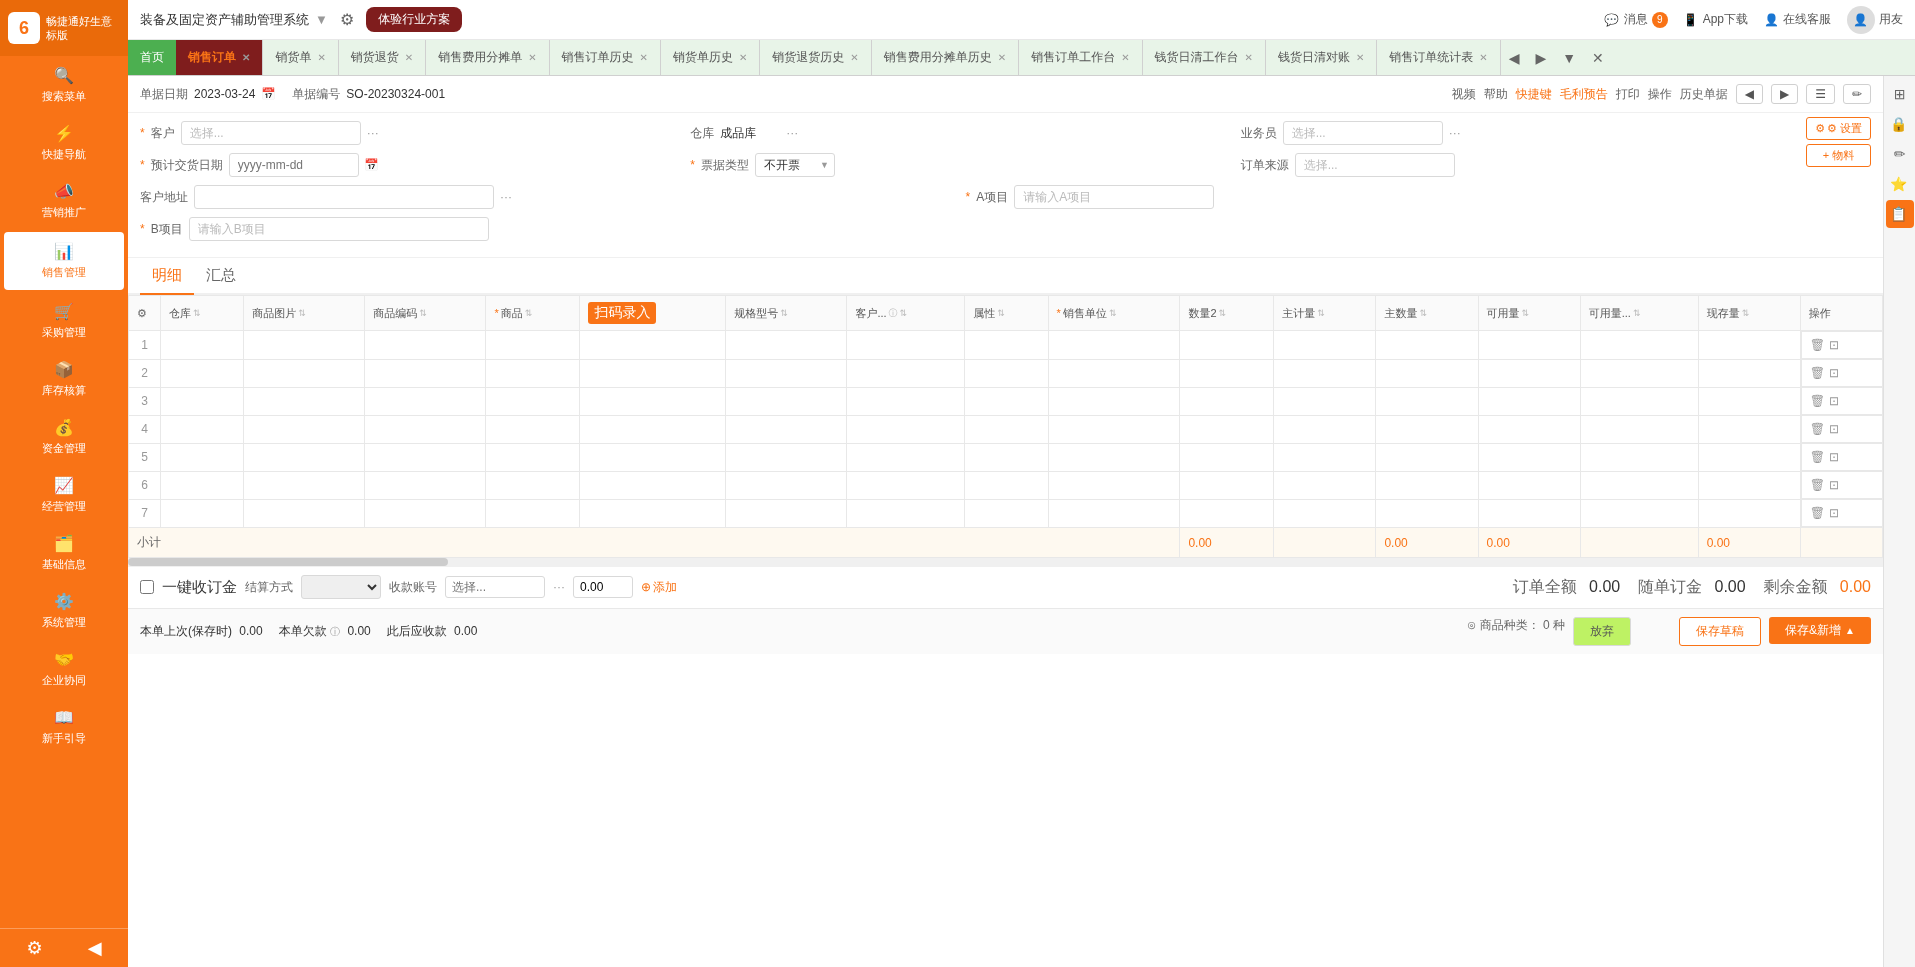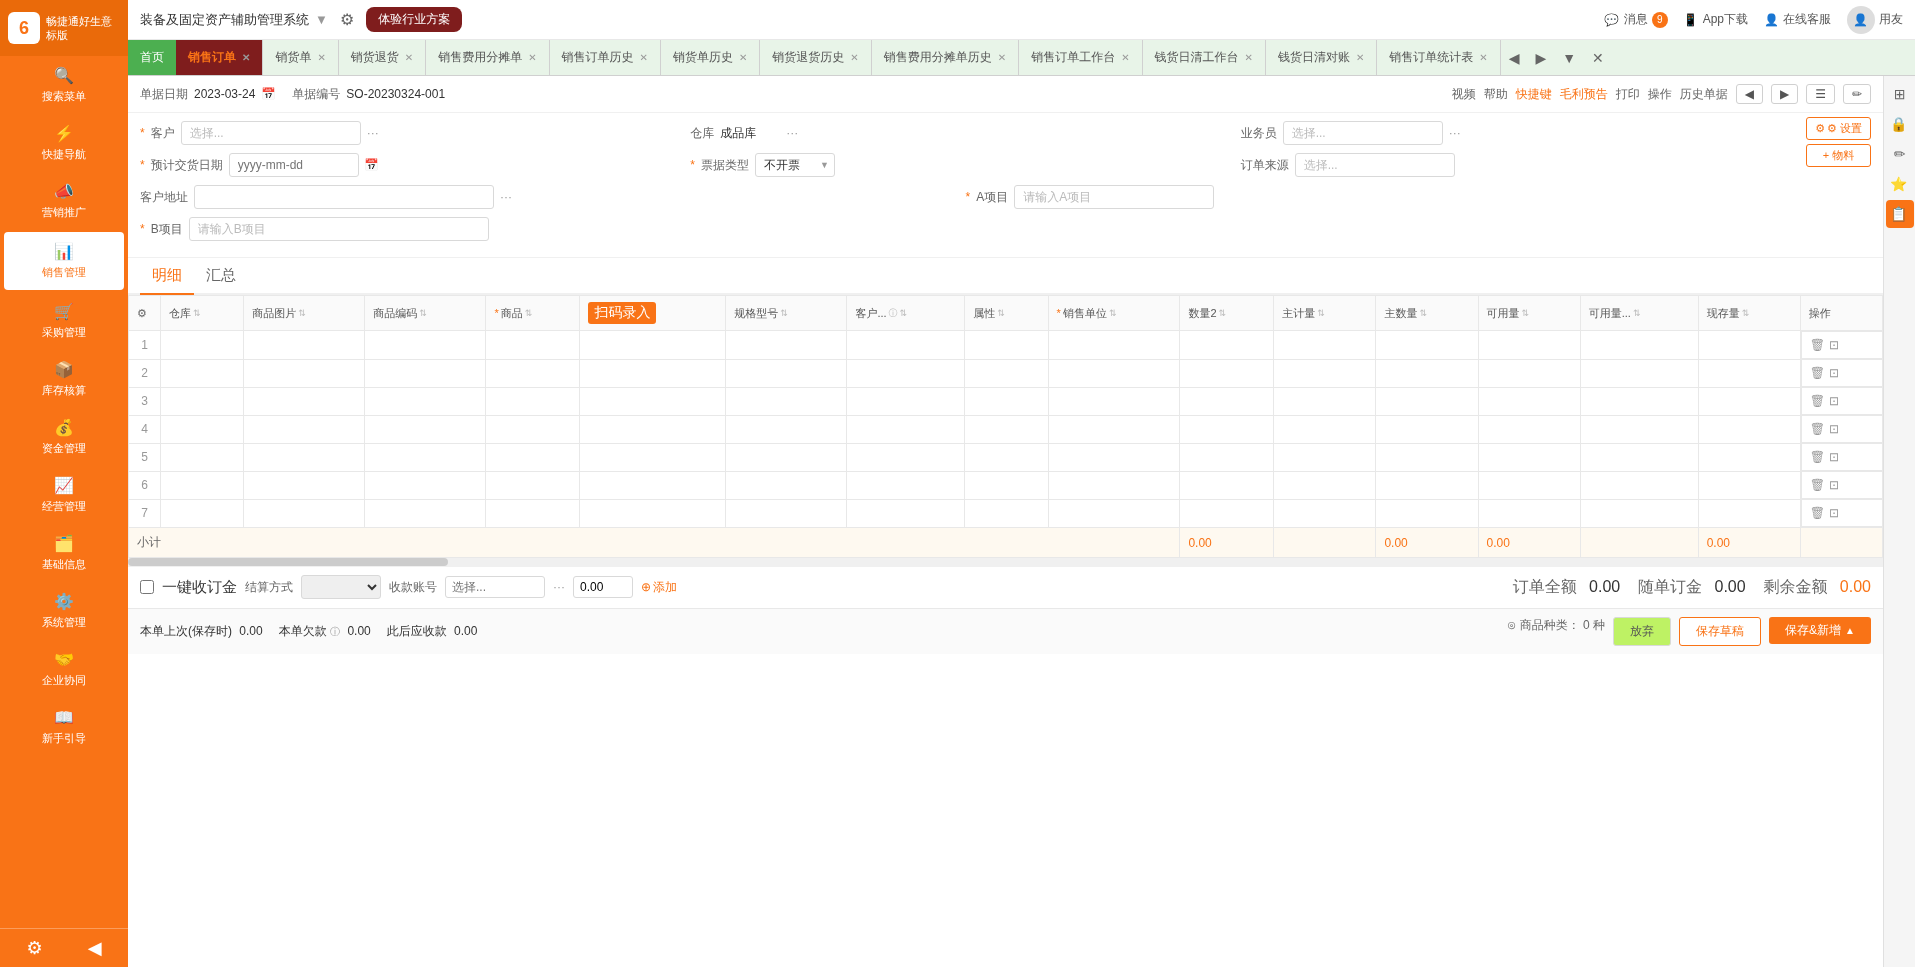--- a/index.html
+++ b/index.html
@@ -113,21 +113,21 @@
     .order-summary-amount { color: #333; margin-left: 8px; }
     .order-summary-amount.orange { color: #f97316; }
 
     
     .bottom-bar { padding: 8px 12px; background: #fafafa; border-top: 1px solid #e8e8e8; display: flex; align-items: center; gap: 16px; }
     .bottom-stat { font-size: 12px; color: #666; }
     .bottom-stat span { color: #333; }
     .bottom-right { margin-left: auto; display: flex; align-items: flex-start; gap: 8px; }
     .bottom-stat-right { font-size: 12px; color: #666; }
     .discard-btn { border: 1px solid #d9d9d9; background: #bef264; padding: 5px 16px; border-radius: 3px; cursor: pointer; font-size: 12px; color: #555; }
-    .save-draft-btn { border: 1px solid #f97316; background: #fff; color: #f97316; padding: 5px 16px; border-radius: 3px; cursor: pointer; font-size: 12px; }
+    .save-draft-btn { border: 1px solid #f97316; background: #fff; color: #f97316; padding: 5px 16px; border-radius: 3px; cursor: pointer; font-size: 12px; margin-left: 40px; }
     .save-new-btn { background: #f97316; color: #fff; border: none; padding: 5px 16px; border-radius: 3px; cursor: pointer; font-size: 12px; display: flex; align-items: center; gap: 4px; }
     .save-new-btn-arrow { font-size: 10px; }
   </style>
 </head>
 <body>
 
 <div class="app-container">
 
   <div class="sidebar">
     <div class="sidebar-logo">

